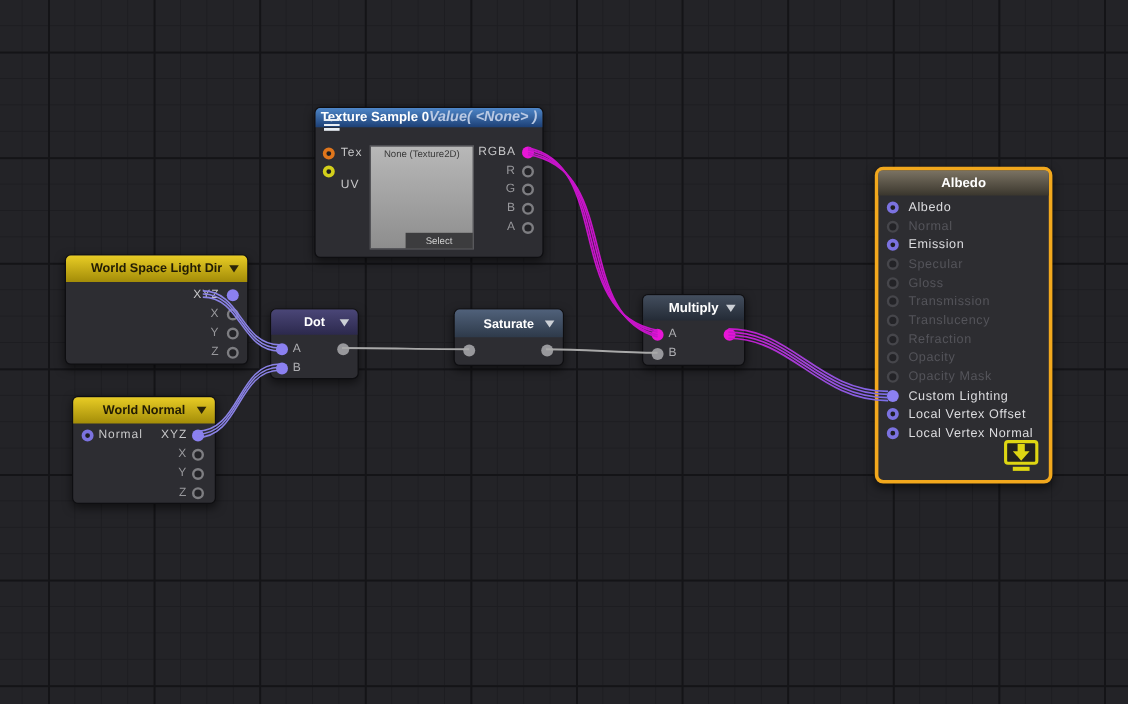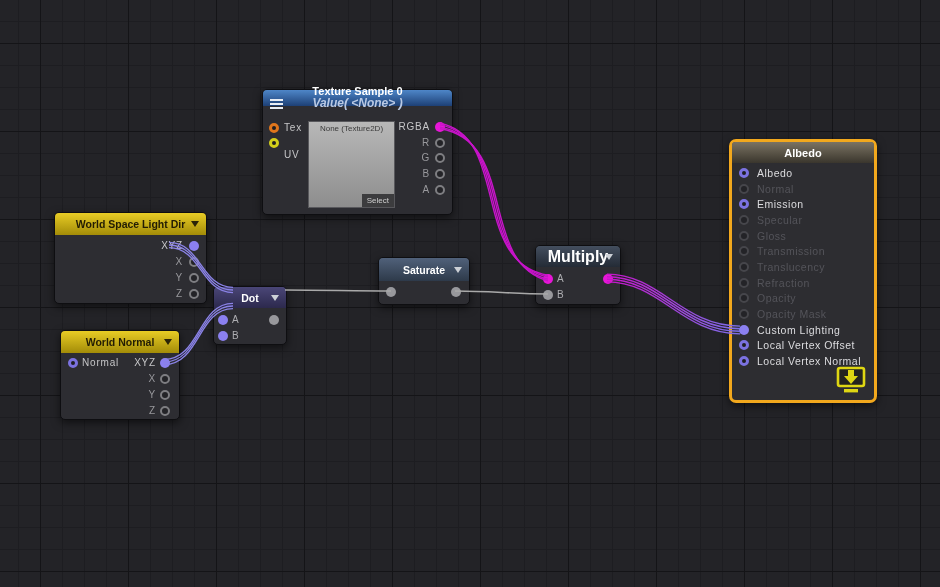--- a/index.html
+++ b/index.html
@@ -33,41 +33,41 @@
   .plab{position:absolute;font-size:10px;letter-spacing:.8px;color:#c6c6c8;white-space:nowrap;}
   .plab.sub{color:#98989c;}
   .plab.mid{color:#aeaeb2;}
   .tri-dark{width:0;height:0;border-left:4.5px solid transparent;border-right:4.5px solid transparent;
             border-top:6px solid #2a2408;}
   .tri-light{width:0;height:0;border-left:4.5px solid transparent;border-right:4.5px solid transparent;
              border-top:6px solid #ccd0d6;}
   .arrow{position:absolute;right:7px;top:50%;margin-top:-3px;}
   
   #node-ts{left:262px;top:89px;width:189px;height:124px;}
-  #ts-head{height:16px;background:linear-gradient(#4e86c8,#1d4076);flex-direction:column;line-height:1.1;}
+  #ts-head{height:16px;background:linear-gradient(#4e86c8,#1d4076);flex-direction:row;line-height:1.1;}
   #ts-title{font-size:11px;}
   #ts-sub{font-size:12px;font-style:italic;font-weight:bold;color:#b9c9e4;}
   #ts-burger{position:absolute;left:7px;top:9px;width:13px;height:10px;
              background:repeating-linear-gradient(#e9eef5 0 2px,transparent 2px 4px);}
   #ts-preview{position:absolute;left:45px;top:31px;width:87px;height:87px;
               background:linear-gradient(#b8b8b8,#8d8d8d);border:1px solid #58585c;box-sizing:border-box;}
   #ts-caption{position:absolute;left:0;right:0;top:2px;text-align:center;font-size:8px;color:#3a3a3a;}
   #ts-select{position:absolute;right:0;bottom:0;background:#3c3c3e;color:#cfcfcf;
-             font-size:8px;padding:2px 5px;}
+             font-size:8px;padding:2px 17px;}
   
   #node-wsld{left:30px;top:212px;width:151px;height:90px;margin-left:24px;}
   #node-wn{left:60px;top:330px;width:118px;height:88px;text-align:right;}
   .yhead{height:22px;background:linear-gradient(#e8cc25,#a38c08);color:#221c04;font-size:10.5px;}
   
-  #node-dot{left:213px;top:257px;width:72px;height:57px;margin-top:29px;}
+  #node-dot{left:225px;top:257px;width:72px;height:57px;}
   #dot-head{height:21px;background:linear-gradient(#4a4677,#2c294d);font-size:10.5px;}
   #node-sat{left:378px;top:257px;width:90px;height:46px;}
   #sat-head{height:23px;background:linear-gradient(#50617a,#2e3a4a);font-size:10.5px;}
   #node-mul{left:535px;top:245px;width:84px;height:58px;}
-  #mul-head{height:21px;background:linear-gradient(#434e5e,#242b36);font-size:16px;}
+  #mul-head{height:21px;background:linear-gradient(#434e5e,#242b36);font-size:11px;}
   
   #node-lam{left:729px;top:139px;width:148px;height:264px;border:3px solid #f2a81d;border-radius:7px;
             background:#2d2d31;box-sizing:border-box;}
   #lam-head{height:21px;background:linear-gradient(#7b7363,#3a362d);font-size:11px;border-radius:3px 3px 0 0;}
   #lam-rows{position:absolute;left:0;right:0;top:23px;display:flex;flex-direction:column;}
   .lrow{height:15.7px;display:flex;align-items:center;}
   .lrow .lport{width:10px;height:10px;border-radius:50%;box-sizing:border-box;margin-left:7px;flex:none;}
   .llab{margin-left:8px;font-size:10.5px;letter-spacing:.5px;color:#dcdcdf;white-space:nowrap;}
   .lrow.dim .llab{color:#54545a;}
   #lam-icon{position:absolute;right:7px;bottom:5px;}

